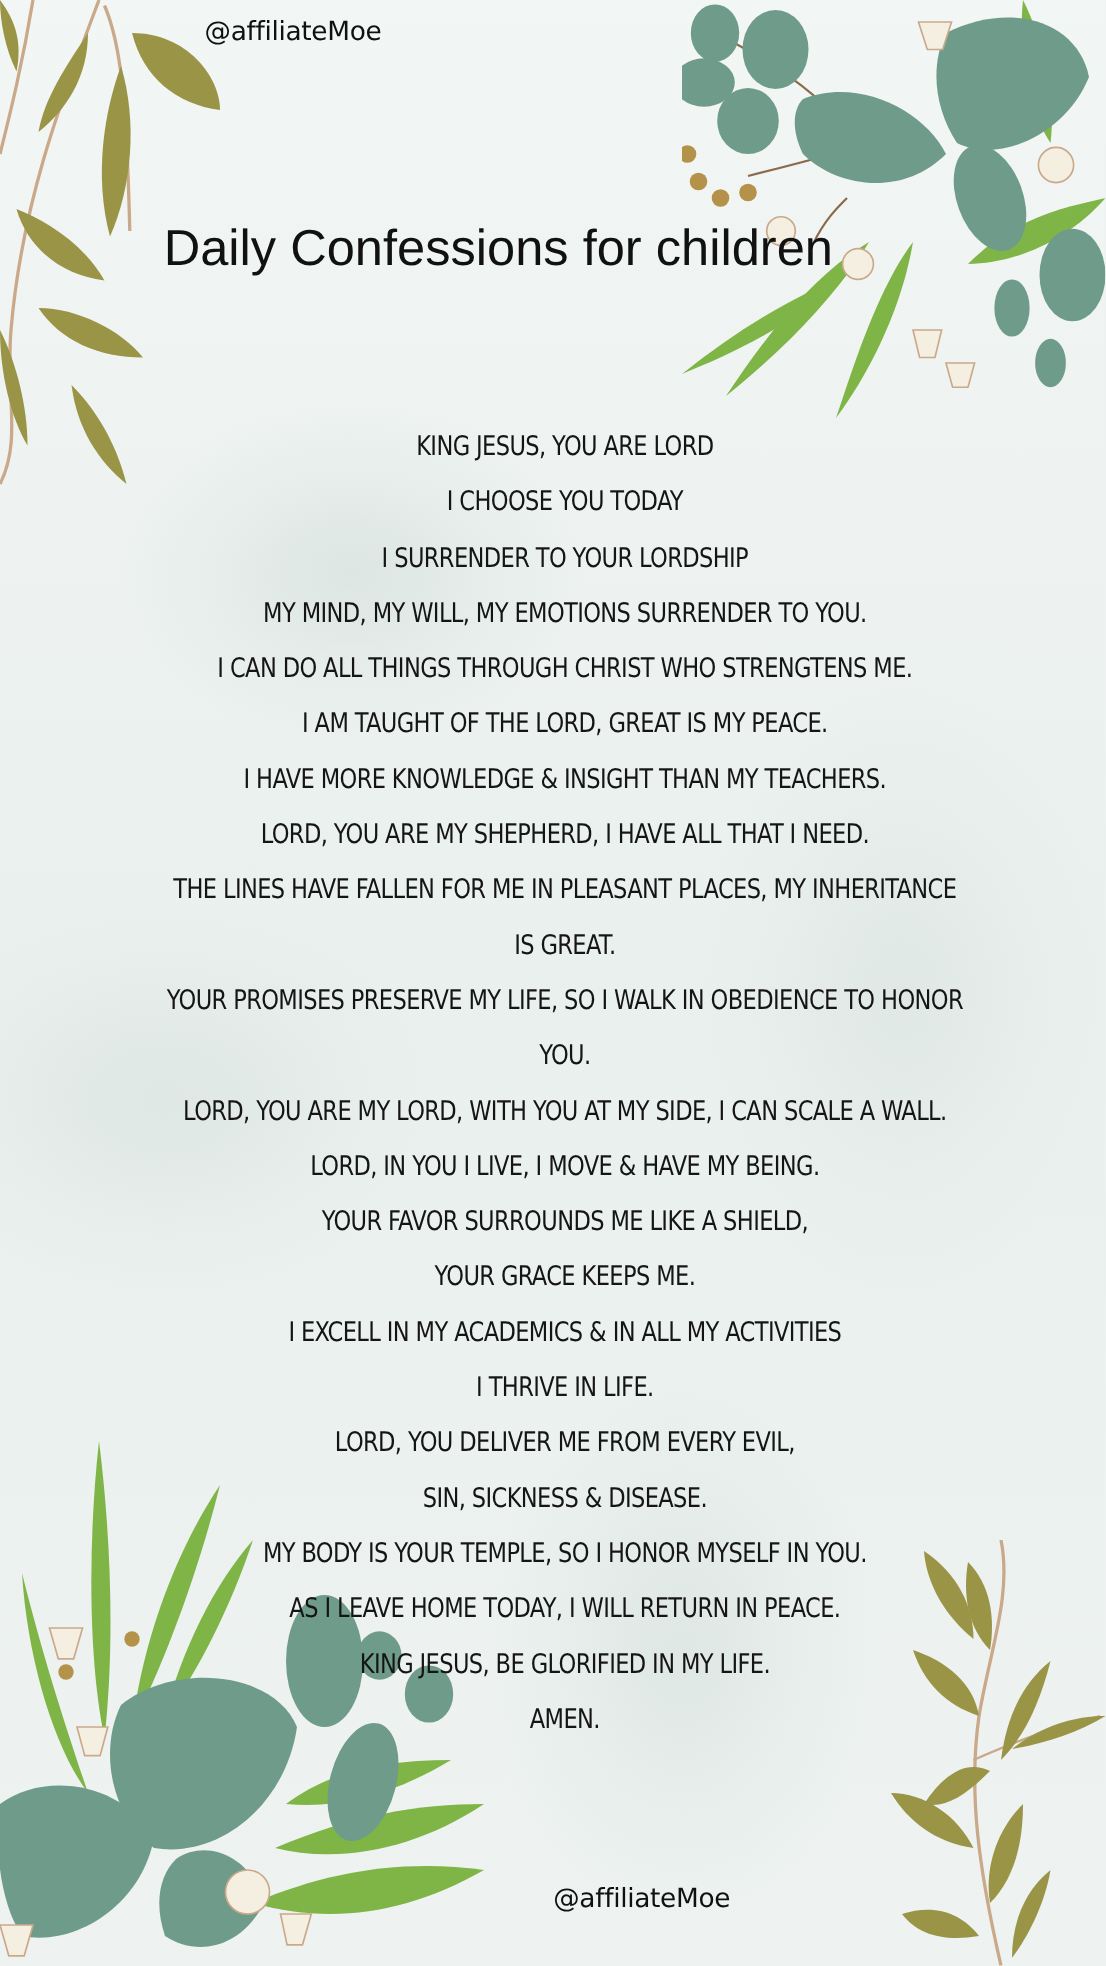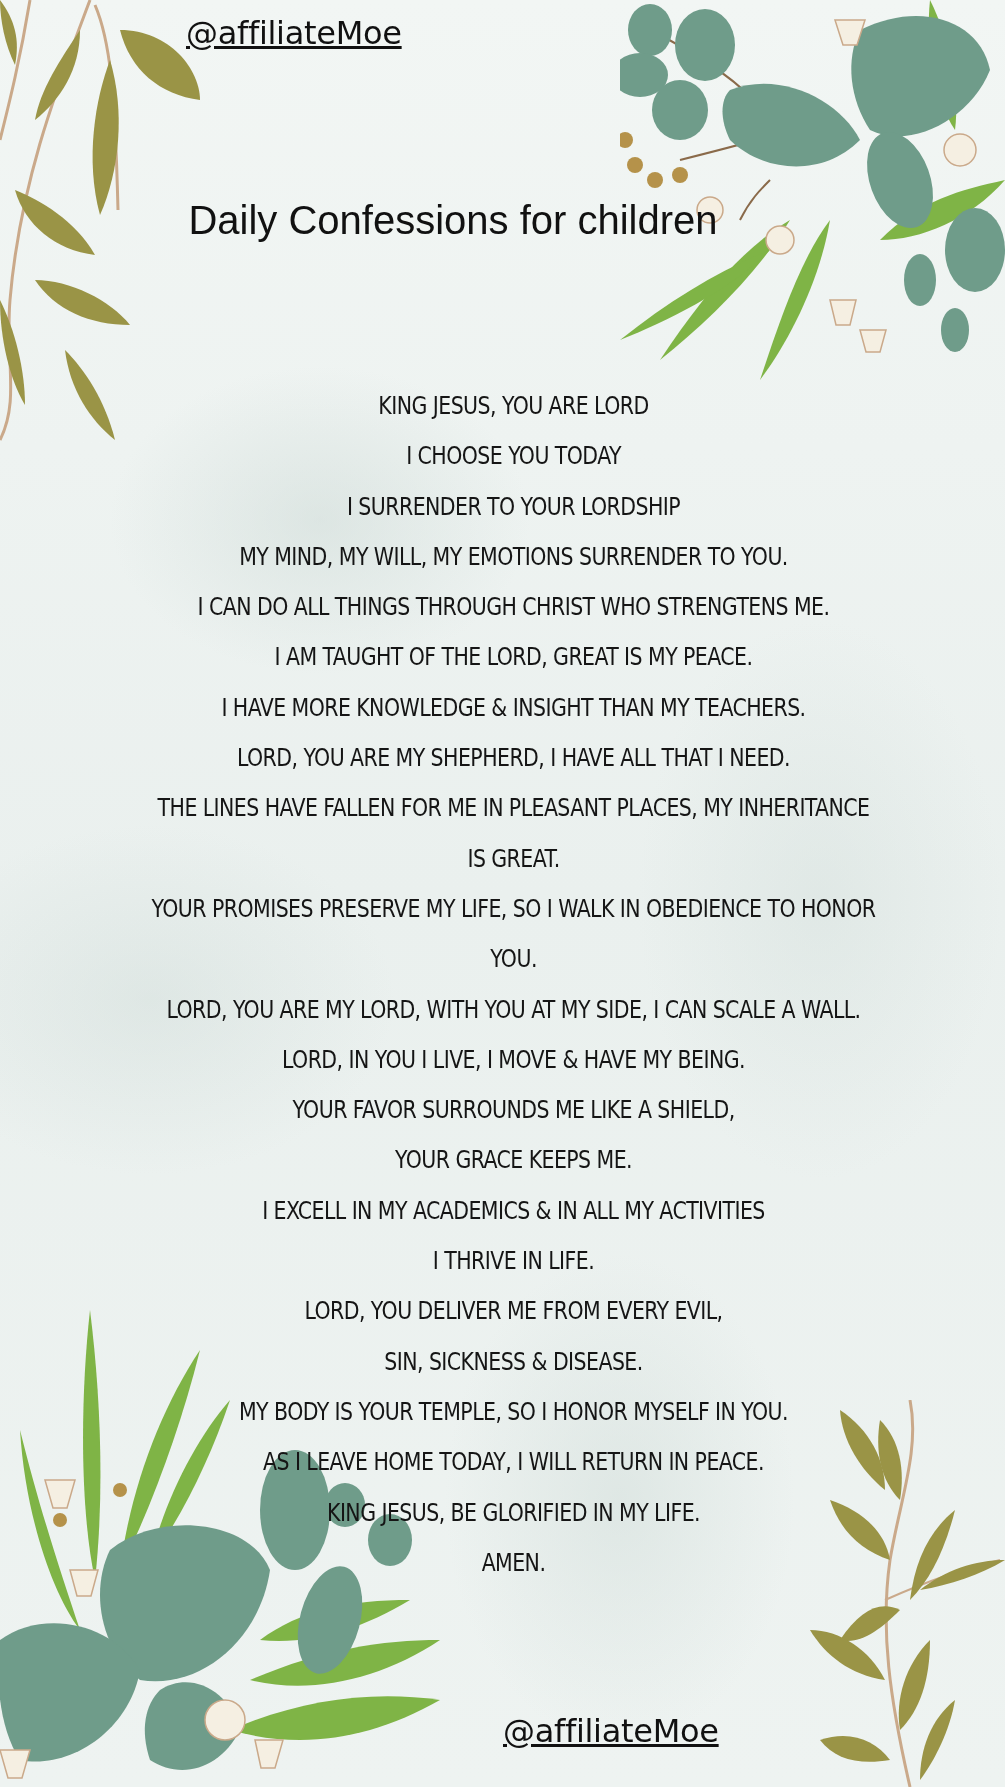--- a/index.html
+++ b/index.html
@@ -12,28 +12,28 @@
       position: absolute; inset: 0;
       background:
         radial-gradient(ellipse 300px 220px at 320px 520px, rgba(200,214,210,0.45), transparent 70%),
         radial-gradient(ellipse 260px 400px at 820px 900px, rgba(205,218,214,0.35), transparent 70%),
         radial-gradient(ellipse 350px 250px at 150px 1000px, rgba(200,214,210,0.35), transparent 70%),
         radial-gradient(ellipse 250px 350px at 620px 1500px, rgba(205,218,214,0.45), transparent 70%),
         linear-gradient(180deg, #f2f6f4 0%, #eaf0ee 50%, #eef3f1 100%);
     }
     .deco { position: absolute; }
     .handle {
-      position: absolute; font-size: 32px; color: #111;
-      font-family: "DejaVu Sans", sans-serif; letter-spacing: -0.3px; text-decoration: underline;
+      position: absolute; font-size: 24px; color: #111;
+      font-family: "DejaVu Sans", sans-serif; letter-spacing: -0.3px;
     }
     .handle.top { left: 186px; top: 14px; }
     .handle.bottom { left: 503px; top: 1712px; }
     .title {
       position: absolute; left: 0; width: 906px; top: 198px; text-align: center;
-      font-size: 40px; color: #111; font-family: "Liberation Sans", sans-serif;
+      font-size: 46px; color: #111; font-family: "Liberation Sans", sans-serif;
     }
     .lines {
       position: absolute; left: 0; width: 995px; top: 365px;
       text-align: center; margin: 16px; padding: 0; list-style: none;
     }
     .lines li {
       height: 50.3px; line-height: 50px;
       font-family: "DejaVu Sans Condensed", "DejaVu Sans", sans-serif;
       font-size: 24.5px; color: #151515; letter-spacing: -0.6px;
       white-space: nowrap;

